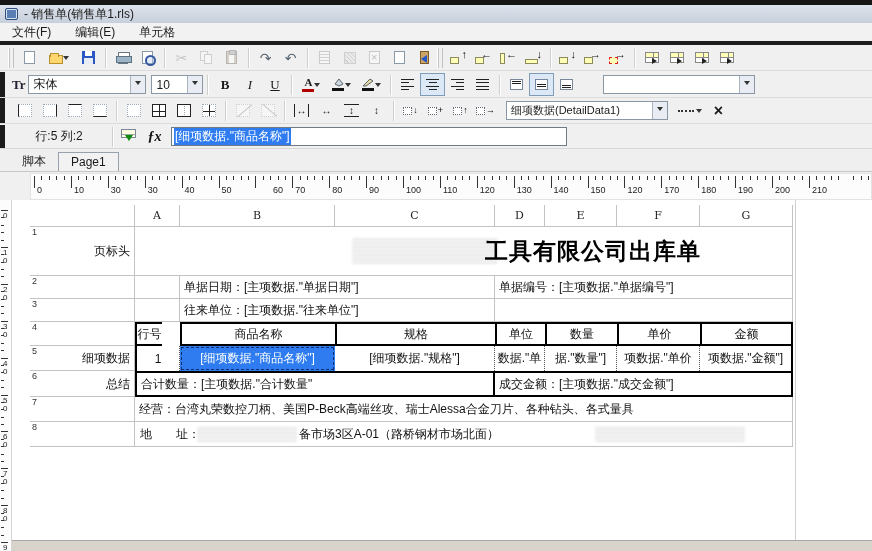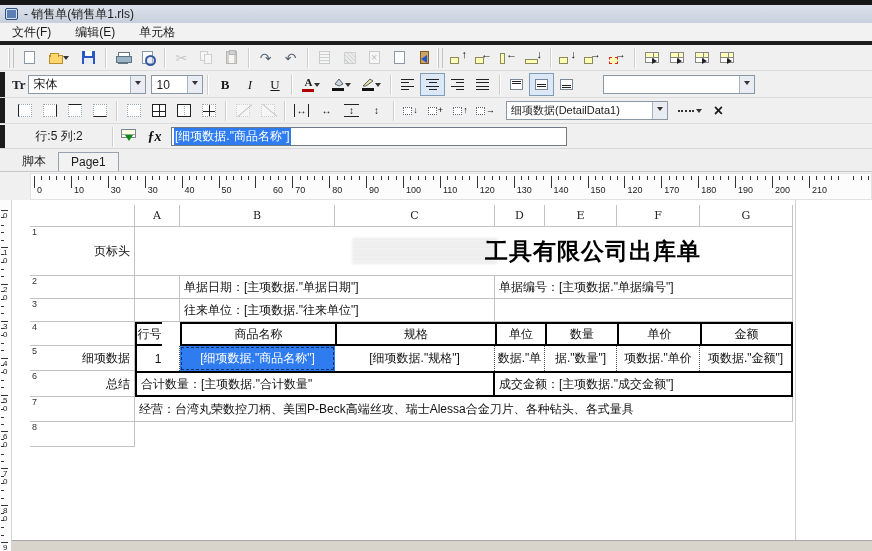--- a/index.html
+++ b/index.html
@@ -783,15 +783,21 @@
   <div class="cell det" style="left:483px;top:146px;width:50px;height:25px;">数据."单</div>
   <div class="cell det" style="left:533px;top:146px;width:72px;height:25px;">据."数量"]</div>
   <div class="cell det" style="left:605px;top:146px;width:83px;height:25px;">项数据."单价</div>
   <div class="cell det lastd" style="left:688px;top:146px;width:93px;height:25px;">项数据."金额"]</div>
 
   <div class="cell sum" style="left:123px;top:171px;width:360px;height:26px;">合计数量：[主项数据."合计数量"</div>
   <div class="cell sum sr" style="left:483px;top:171px;width:298px;height:26px;">成交金额：[主项数据."成交金额"]</div>
 
   <div class="cell cb left" style="left:123px;top:197px;width:658px;height:25px;">经营：台湾丸荣数控刀柄、美国P-Beck高端丝攻、瑞士Alessa合金刀片、各种钻头、各式量具</div>
 
+  <div class="cell cb" style="left:123px;top:222px;width:658px;height:25px;">
+    <span style="position:absolute;left:5px;">地　　址：</span>
+    <span class="redact" style="position:absolute;left:62px;top:4px;width:100px;height:16px;"></span>
+    <span style="position:absolute;left:164px;">备市场3区A-01（路桥钢材市场北面）</span>
+    <span class="redact" style="position:absolute;left:460px;top:4px;width:150px;height:16px;"></span>
+  </div>
 </div>
 
 <div id="bottombar"></div>
 
 </body></html>

